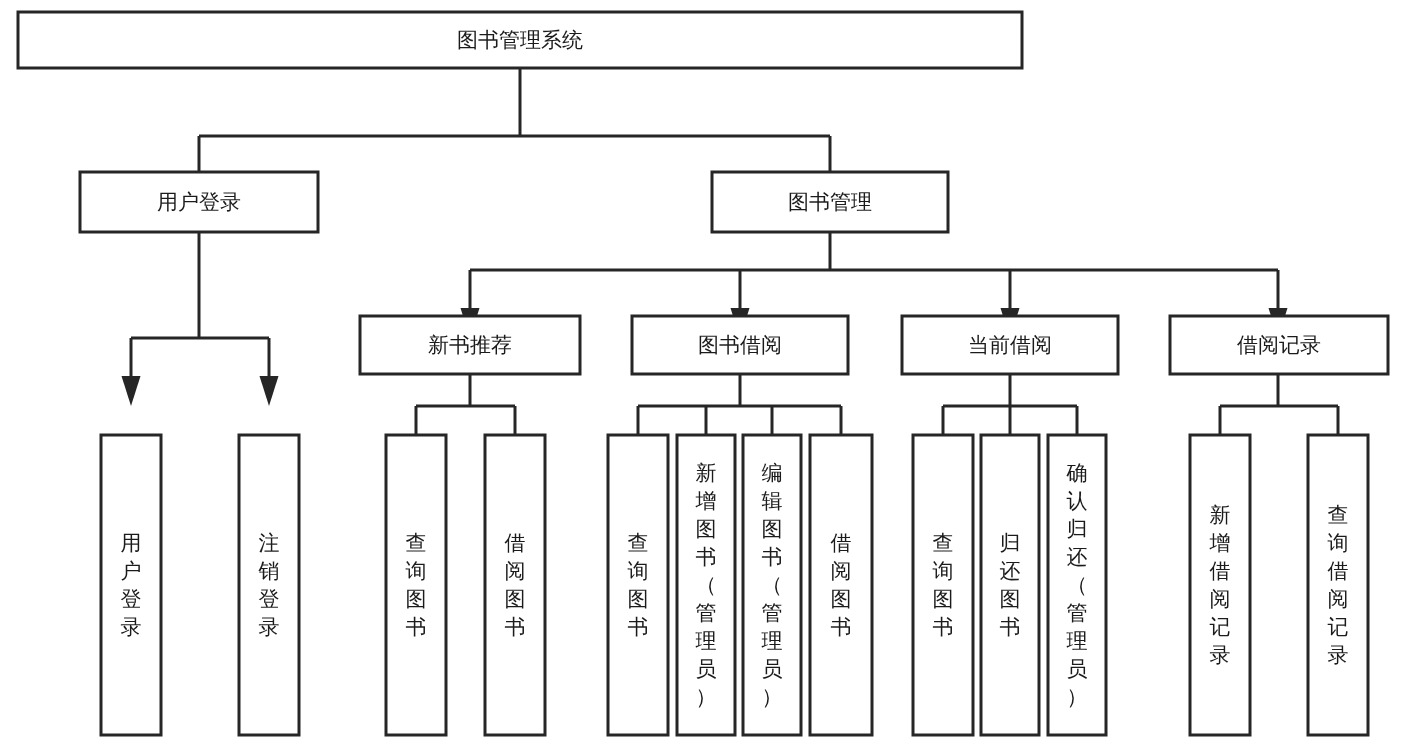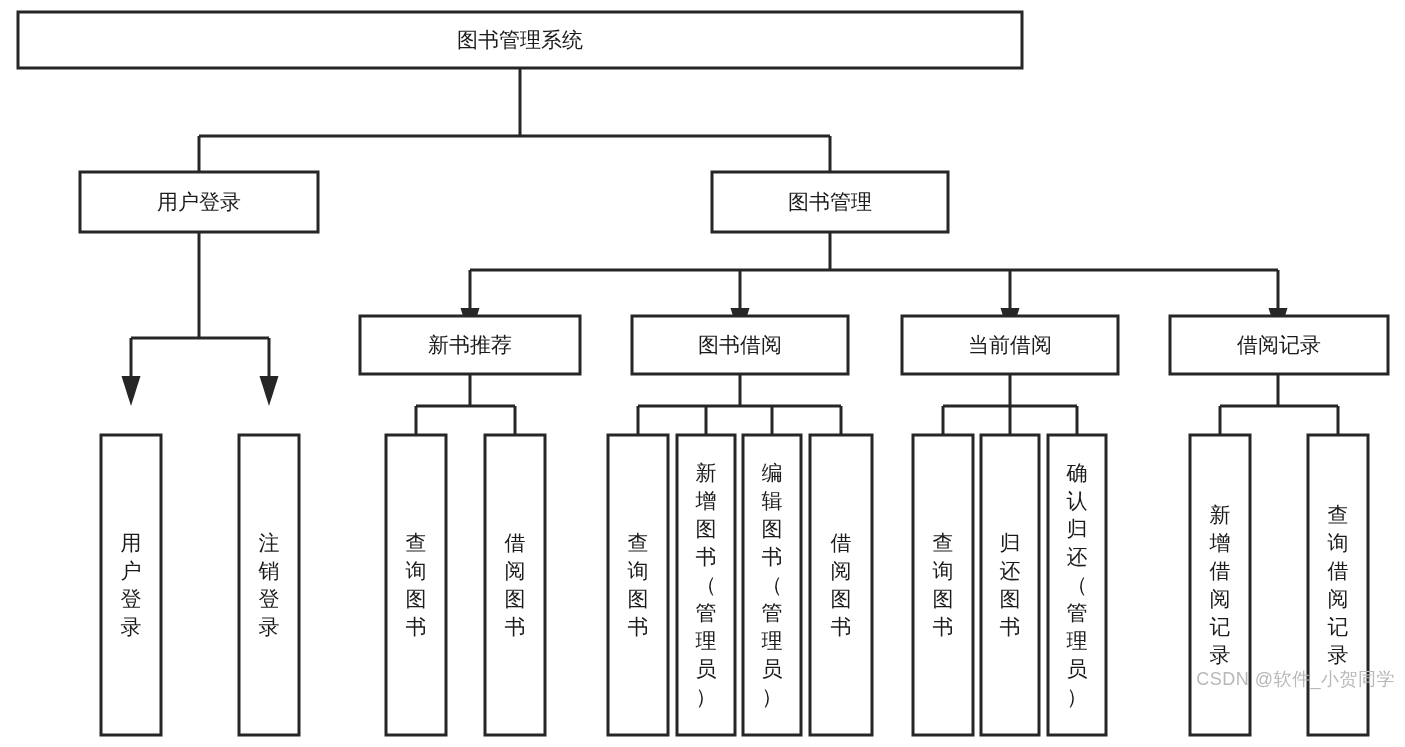--- a/index.html
+++ b/index.html
@@ -213,14 +213,13 @@
       </g>
       <g>
         <rect x="1190" y="435" width="60" height="300" class="node-rect"></rect>
         <text x="1220" class="node-label-v"><tspan x="1220" y="522">新</tspan><tspan x="1220" y="550">增</tspan><tspan x="1220" y="578">借</tspan><tspan x="1220" y="606">阅</tspan><tspan x="1220" y="634">记</tspan><tspan x="1220" y="662">录</tspan></text>
       </g>
       <g>
         <rect x="1308" y="435" width="60" height="300" class="node-rect"></rect>
         <text x="1338" class="node-label-v"><tspan x="1338" y="522">查</tspan><tspan x="1338" y="550">询</tspan><tspan x="1338" y="578">借</tspan><tspan x="1338" y="606">阅</tspan><tspan x="1338" y="634">记</tspan><tspan x="1338" y="662">录</tspan></text>
       </g>
     </svg>
-  <div class="watermark-text">CSDN @软件_小贺同学</div>
 </div>
 
 </body></html>

